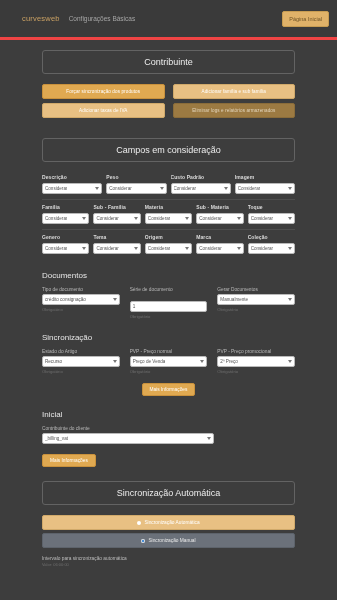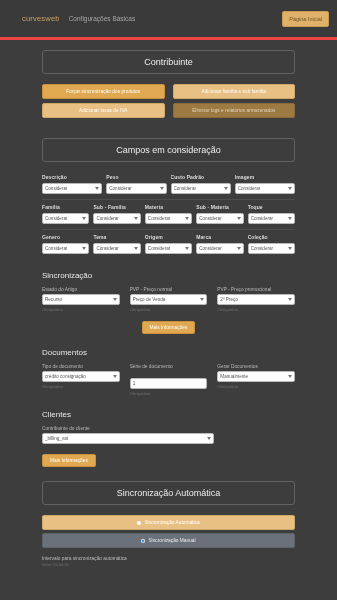--- a/index.html
+++ b/index.html
@@ -379,20 +379,47 @@
               <span class="sel-text">Considerar</span>
               <span class="caret"></span>
             </div>
           </div>
       </div>
     </div>
   </div>
 
 
   <div class="group">
+    <div class="group-title">Documentos</div>
+    <div class="cfg-grid">
+      <div class="cfg-col">
+        <div class="cfg-label">Tipo de documento</div>
+        <div class="fakeselect">
+            <span class="sel-text">crédito consignação</span>
+            <span class="caret"></span>
+          </div>
+        <div class="cfg-help">Obrigatório</div>
+      </div>
+      <div class="cfg-col">
+        <div class="cfg-label">Série de documento</div>
+        <input type="text" value="1" style="">
+        <div class="cfg-help">Obrigatório</div>
+      </div>
+      <div class="cfg-col">
+        <div class="cfg-label">Gerar Documentos</div>
+        <div class="fakeselect">
+            <span class="sel-text">Manualmente</span>
+            <span class="caret"></span>
+          </div>
+        <div class="cfg-help">Obrigatório</div>
+      </div>
+    </div>
+  </div>
+
+  <div class="group">
     <div class="group-title">Sincronização</div>
     <div class="cfg-grid">
       <div class="cfg-col">
         <div class="cfg-label">Estado do Artigo</div>
         <div class="fakeselect">
             <span class="sel-text">Recurso</span>
             <span class="caret"></span>
           </div>
         <div class="cfg-help">Obrigatório</div>
       </div>
@@ -412,48 +439,21 @@
           </div>
         <div class="cfg-help">Obrigatório</div>
       </div>
     </div>
     <div class="info-center">
       <button class="info-btn">Mais Informações</button>
     </div>
   </div>
 
   <div class="group">
-    <div class="group-title">Documentos</div>
-    <div class="cfg-grid">
-      <div class="cfg-col">
-        <div class="cfg-label">Tipo de documento</div>
-        <div class="fakeselect">
-            <span class="sel-text">crédito consignação</span>
-            <span class="caret"></span>
-          </div>
-        <div class="cfg-help">Obrigatório</div>
-      </div>
-      <div class="cfg-col">
-        <div class="cfg-label">Série de documento</div>
-        <input type="text" value="1" style="">
-        <div class="cfg-help">Obrigatório</div>
-      </div>
-      <div class="cfg-col">
-        <div class="cfg-label">Gerar Documentos</div>
-        <div class="fakeselect">
-            <span class="sel-text">Manualmente</span>
-            <span class="caret"></span>
-          </div>
-        <div class="cfg-help">Obrigatório</div>
-      </div>
-    </div>
-  </div>
-
-  <div class="group">
-    <div class="group-title">Clientes</div>
+    <div class="group-title">Inicial</div>
     <div style="width:68%;">
       <div class="cfg-label">Contribuinte do cliente</div>
       <div class="fakeselect">
           <span class="sel-text">_billing_vat</span>
           <span class="caret"></span>
         </div>
     </div>
     <div style="margin-top:4px;">
       <button class="info-btn">Mais Informações</button>
     </div>

